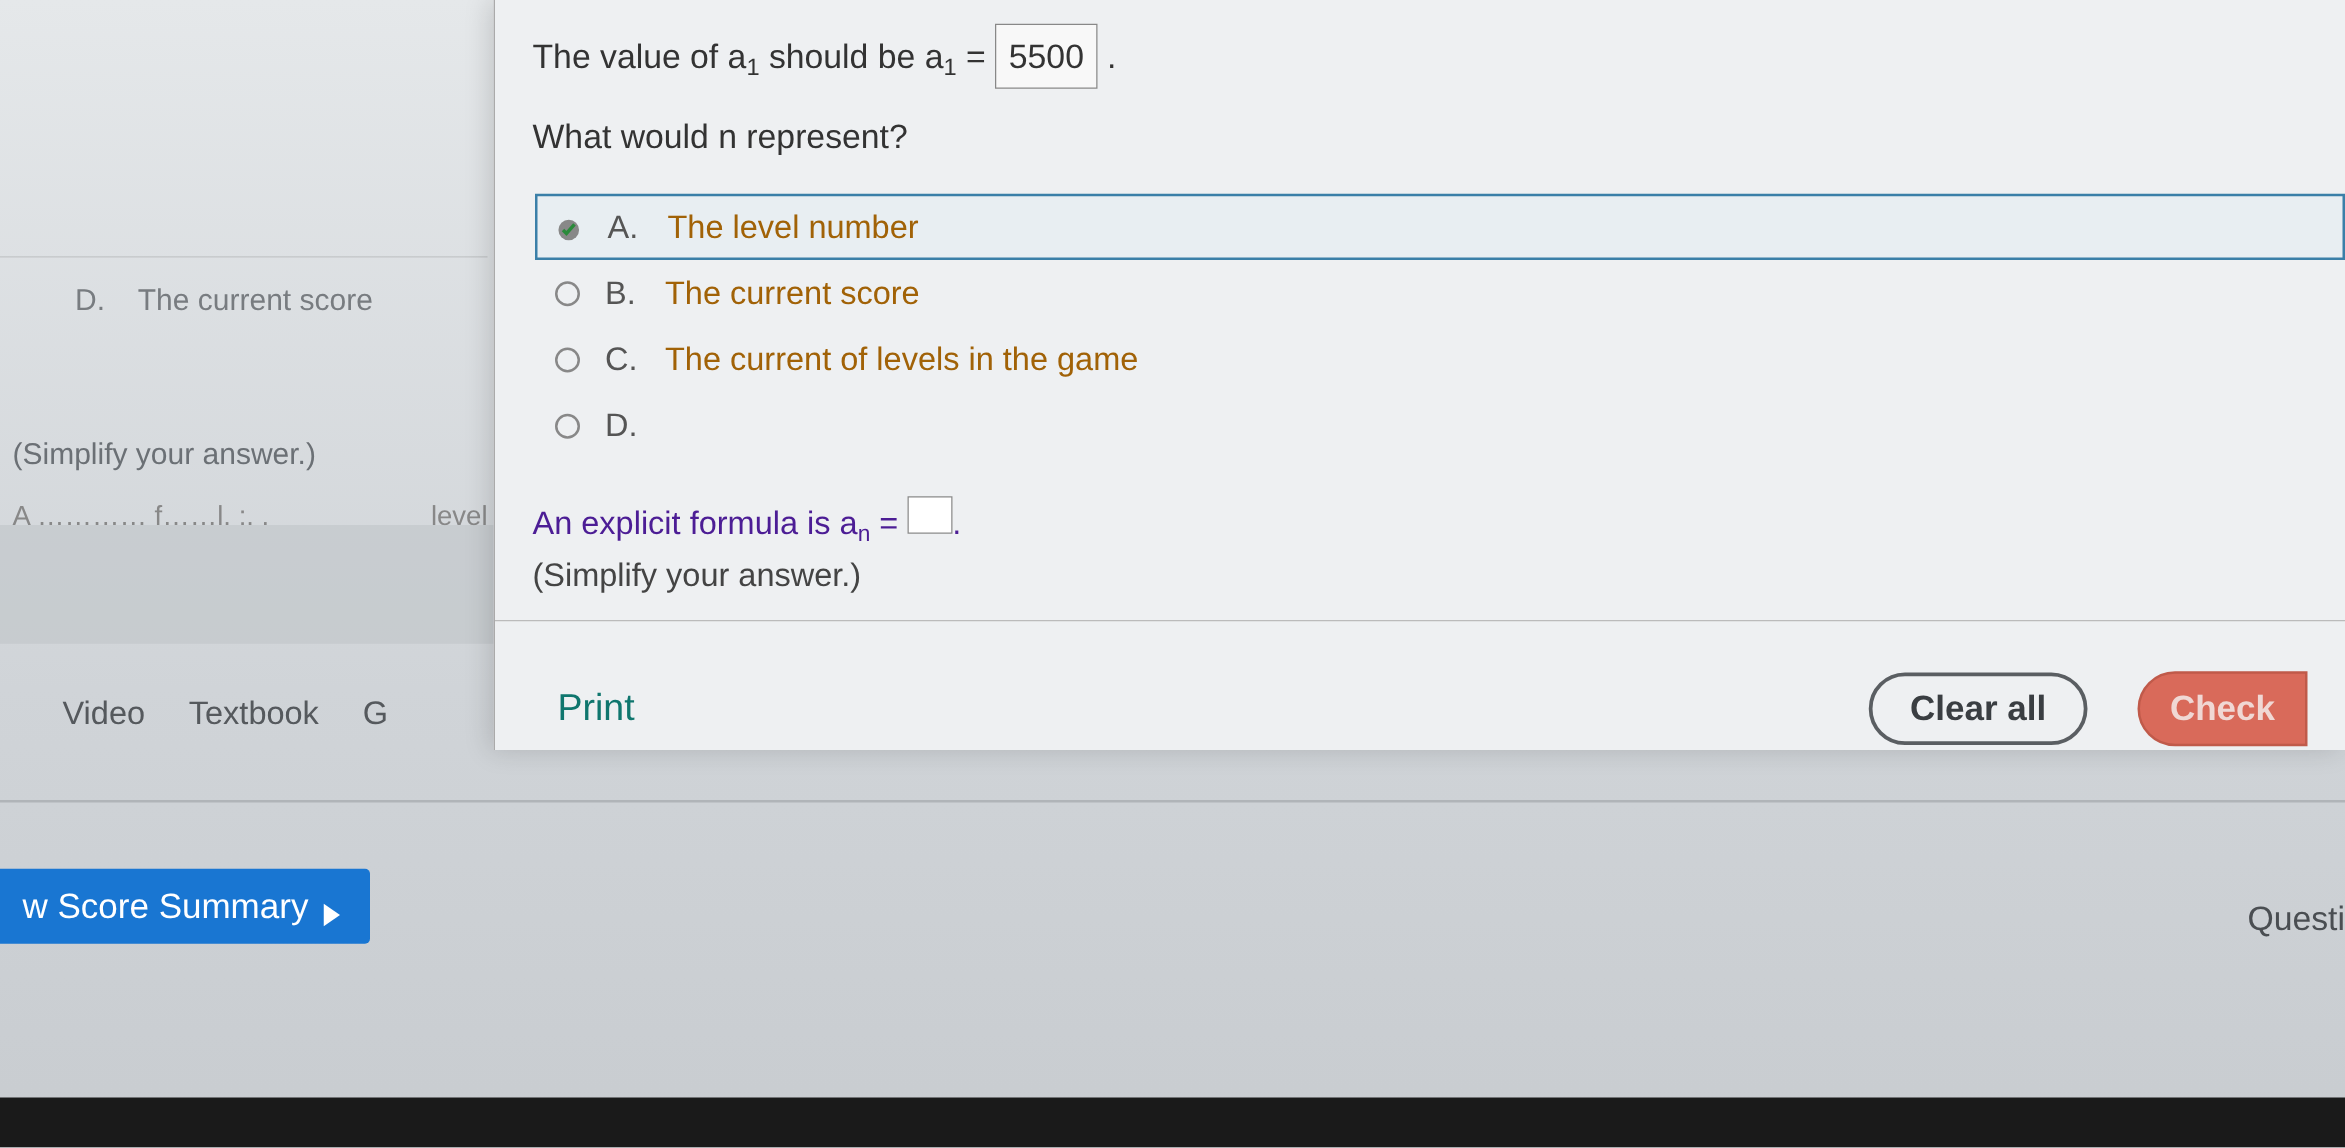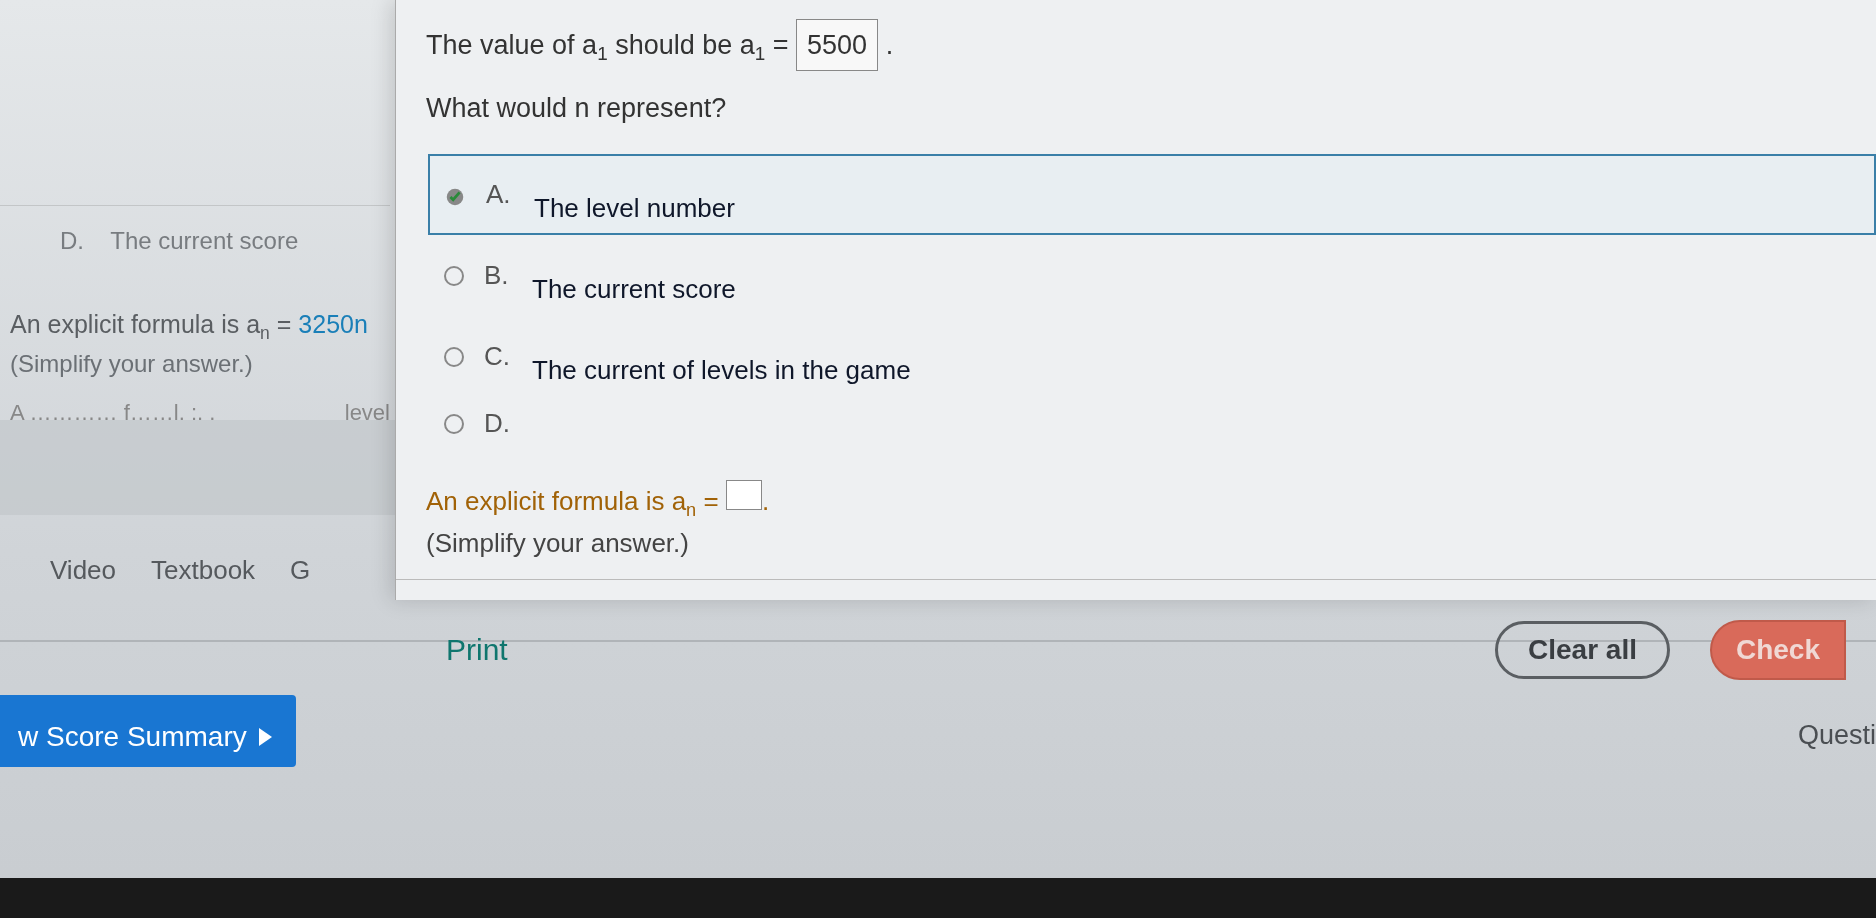--- a/index.html
+++ b/index.html
@@ -84,26 +84,26 @@
       width: 100%;
       height: 2px;
       background: #b0b4b8;
     }
     .score-summary-btn {
       position: absolute;
       top: 695px;
       left: 0;
       background: #1976d2;
       color: #fff;
-      padding: 26px 24px 14px 18px;
+      padding: 14px 24px 14px 18px;
       font-size: 28px;
       border-top-right-radius: 4px;
       border-bottom-right-radius: 4px;
       display: flex;
-      align-items: center;
+      align-items: flex-end;
       gap: 12px;
       cursor: pointer;
     }
     .score-summary-btn .triangle {
       width: 0; height: 0;
       border-top: 9px solid transparent;
       border-bottom: 9px solid transparent;
       border-left: 13px solid #fff;
     }
     .bg-question {
@@ -173,25 +173,25 @@
       border: 2px solid #888;
       border-radius: 50%;
       flex-shrink: 0;
     }
     .check-icon {
       width: 22px; height: 22px;
       flex-shrink: 0;
     }
     .check-icon svg { width: 100%; height: 100%; }
     .option-letter { color: #555; min-width: 28px; }
-    .option-text { color: #0f172a; margin-top: 28px; }
+    .option-text { color: #a16207; }
     .modal .formula-line {
       margin-top: 30px;
       font-size: 26px;
-      color: #a16207;
+      color: #4c1d95;
     }
     .modal .formula-line .input-box {
       display: inline-block;
       width: 36px;
       height: 30px;
       border: 1px solid #888;
       background: #fff;
       vertical-align: baseline;
     }
     .modal .simplify-line {
@@ -242,23 +242,20 @@
     sub { font-size: 0.7em; vertical-align: sub; }
   </style>
 </head>
 <body>
 
 <div class="background-layer">
   <div class="bg-divider"></div>
   <div class="bg-option-d">
     <span class="letter">D.</span>
     <span>The current score</span>
-  </div>
-  <div class="bg-formula">
-    <span>An explicit formula is a</span><sub>n</sub><span> = </span><span class="val">3250n</span>
   </div>
   <div class="bg-simplify">(Simplify your answer.)</div>
   <div class="bg-partial">
     <span>A ………… f……l. :. .</span>
     <span>level</span>
   </div>
   <div class="bg-gray-box"></div>
   <div class="bg-links">
     <span>Video</span>
     <span>Textbook</span>

